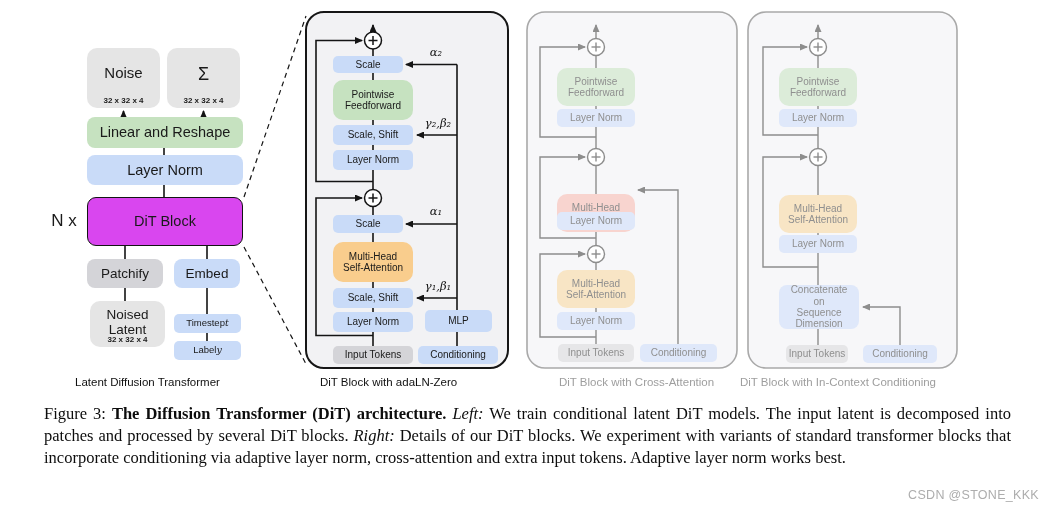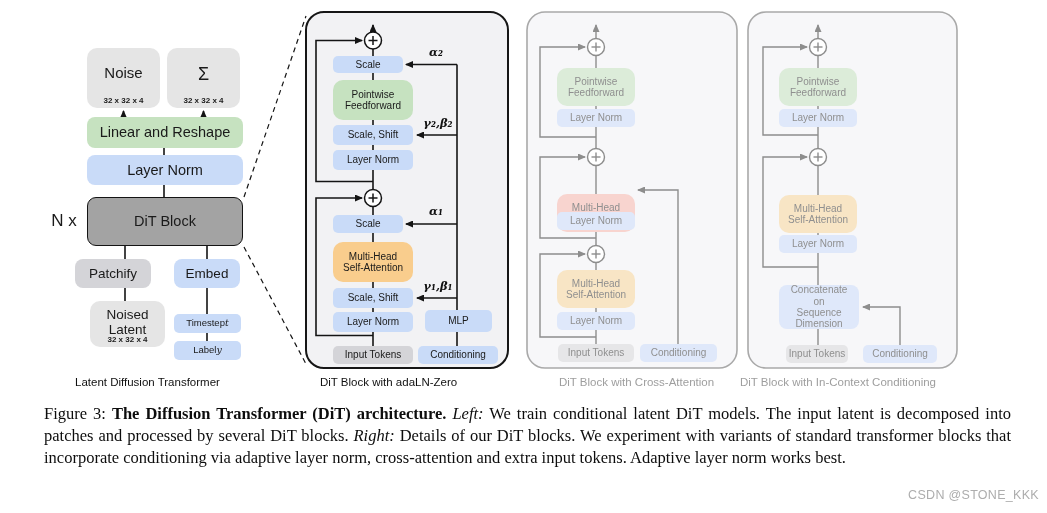--- a/index.html
+++ b/index.html
@@ -7,31 +7,31 @@
         font-family:"Liberation Sans",sans-serif;}
   #wiring{position:absolute;left:0;top:0;z-index:0;}
   .bx{position:absolute;box-sizing:border-box;display:flex;align-items:center;justify-content:center;
       text-align:center;border-radius:6px;font-family:"Liberation Sans",sans-serif;color:#1a1a1a;
       line-height:1.13;z-index:2;}
   .blue{background:#c9dbf8;}
   .green{background:#c6e2c0;}
   .orange{background:#f9cd8d;}
   .lav{background:#e5e5e5;}
   .gray{background:#d4d4d8;}
-  .outline{background:#a3a3a3;border:1.6px solid #141414;}
+  .outline{background:#d946ef;border:1.6px solid #141414;}
   
   .fblue{background:#dfe8fa;color:#8f8f8f;}
   .fgreen{background:#dcecd9;color:#8f8f8f;}
   .forange{background:#f8e5c5;color:#8f8f8f;}
   .fpink{background:#f8d4cf;color:#8f8f8f;margin-top:24px;}
   .fgray{background:#e6e6e8;color:#8f8f8f;}
   .dimbox{flex-direction:column;}
   .dims{position:absolute;left:0;right:0;bottom:3px;font-size:8px;font-weight:bold;}
   .mathlab{position:absolute;z-index:2;font-family:"DejaVu Serif","Liberation Serif",serif;
-           font-style:italic;font-weight:bold;font-size:11.5px;color:#111;text-align:center;}
+           font-style:italic;font-weight:normal;font-size:11.5px;color:#111;text-align:center;}
   .panel-caption{position:absolute;z-index:2;font-size:11.5px;}
   .dark-cap{color:#111;}
   .light-cap{color:#9e9e9e;}
   #fig-caption{position:absolute;left:44px;top:403px;width:967px;z-index:2;
                font-family:"Liberation Serif",serif;font-size:16.5px;line-height:22px;
                color:#0d0d0d;text-align:justify;}
   #fig-caption .b{font-weight:bold;}
   #fig-caption .i{font-style:italic;}
   #watermark{position:absolute;right:8px;top:488px;width:220px;z-index:2;text-align:right;
              font-size:12.5px;color:#adadad;letter-spacing:.3px;}
@@ -146,21 +146,21 @@
     <span class="dims">32 x 32 x 4</span>
   </div>
   <div class="bx lav dimbox" style="left:167px;top:48px;width:73px;height:60px;border-radius:10px;">
     <span style="font-size:18px;font-weight:500;padding-bottom:8px;">Σ</span>
     <span class="dims">32 x 32 x 4</span>
   </div>
   <div class="bx green" style="left:87px;top:117px;width:156px;height:31px;font-size:14.5px;border-radius:8px;">Linear and Reshape</div>
   <div class="bx blue" style="left:87px;top:155px;width:156px;height:30px;font-size:14.5px;border-radius:8px;">Layer Norm</div>
   <div class="bx" style="left:44px;top:210px;width:40px;height:22px;font-size:17px;background:none;">N x</div>
   <div class="bx outline" style="left:87px;top:197px;width:156px;height:49px;font-size:14.5px;border-radius:9px;">DiT Block</div>
-  <div class="bx gray" style="left:75px;top:259px;width:76px;height:29px;font-size:13.5px;border-radius:8px;">Patchify</div>
+  <div class="bx gray" style="left:87px;top:259px;width:76px;height:29px;font-size:13.5px;border-radius:8px;">Patchify</div>
   <div class="bx blue" style="left:174px;top:259px;width:66px;height:29px;font-size:13.5px;border-radius:8px;">Embed</div>
   <div class="bx lav dimbox" style="left:90px;top:301px;width:75px;height:46px;border-radius:10px;justify-content:flex-end;">
     <span style="font-size:13.5px;padding:2px 4px 10px;">Noised Latent</span>
     <span class="dims">32 x 32 x 4</span>
   </div>
   <div class="bx blue" style="left:174px;top:314px;width:67px;height:19px;font-size:9.5px;border-radius:5px;">
     <span>Timestep </span>
       <span class="var">t</span>
   </div>
   <div class="bx blue" style="left:174px;top:341px;width:67px;height:19px;font-size:9.5px;border-radius:5px;">

